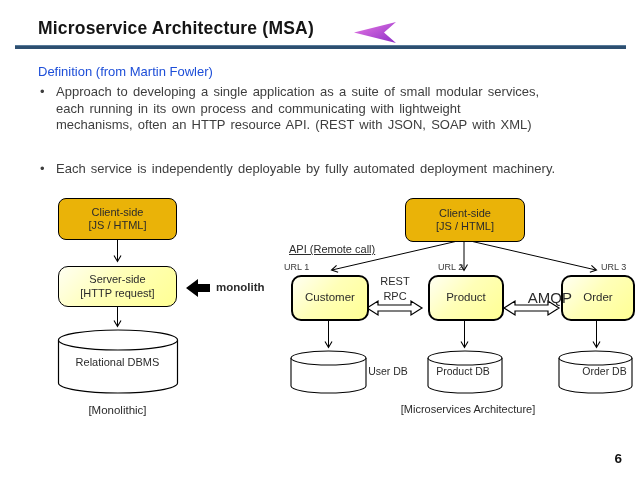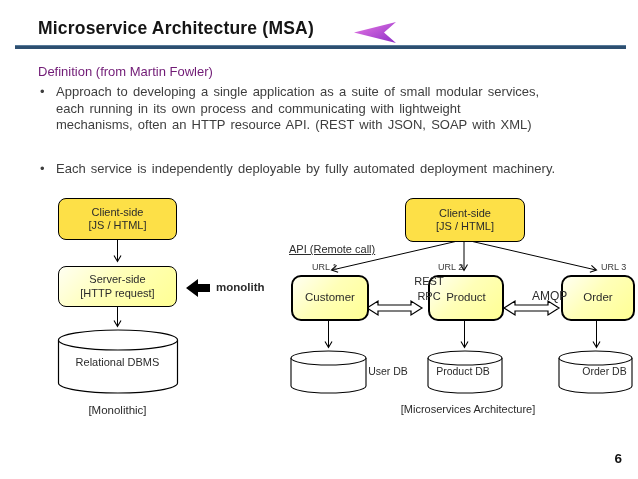--- a/index.html
+++ b/index.html
@@ -9,49 +9,49 @@
   }
   .abs{position:absolute;}
   
   .slide-title{
     left:38px;top:18px;font-size:17.5px;font-weight:bold;color:#151515;
     letter-spacing:0.2px;white-space:nowrap;
   }
   .title-arrow{left:354px;top:22px;width:42px;height:21px;}
   .title-rule{left:15px;top:45px;width:611px;height:3px;background:#2d4f70;border-top:1px solid #577a99;}
   
-  .def-heading{left:38px;top:64px;font-size:13px;color:#701a75;}
+  .def-heading{left:38px;top:64px;font-size:13px;color:#1d4ed8;}
   .bullet{left:40px;color:#3e3e3e;font-size:13px;line-height:16.5px;}
   .bullet .dot{position:absolute;left:0;top:0;}
   .bullet .btxt{display:block;margin-left:16px;white-space:pre-line;word-spacing:1.6px;width:560px;}
   .b1{top:84px;}
   .b2{top:161px;}
   
   .node{
-    border:1.3px solid #000;border-radius:8px;background:#fde047;
+    border:1.3px solid #000;border-radius:8px;background:#eab308;
     display:flex;align-items:center;justify-content:center;text-align:center;
     font-size:11px;line-height:13.5px;color:#2b2b2b;white-space:pre-line;
   }
-  .node.yellow{background:linear-gradient(135deg,#fffff2 0%,#ffffb8 45%,#ffff94 100%);}
+  .node.yellow{background:linear-gradient(135deg,#fffff2 0%,#ffffb8 45%,#ffff94 100%);border-radius:10px;}
   .node.thick{border-width:2.2px;border-radius:10px;font-size:11.5px;}
   .client-l{left:58px;top:198px;width:117px;height:40px;}
   .server-l{left:58px;top:266px;width:117px;height:39px;}
   .svc-customer{left:291px;top:275px;width:74px;height:42px;}
   .svc-product{left:428px;top:275px;width:72px;height:42px;}
   .svc-order{left:561px;top:275px;width:70px;height:42px;}
   .client-r{left:405px;top:198px;width:118px;height:42px;}
   
   .lbl{color:#2b2b2b;}
   .api-lbl{left:289px;top:243px;font-size:11px;text-decoration:underline;}
   .url-lbl{font-size:9px;color:#3a3a3a;}
-  .url1{left:312px;top:262px;text-align:right;}
+  .url1{left:284px;top:262px;text-align:right;}
   .url2{left:438px;top:262px;}
   .url3{left:601px;top:262px;}
   .rest-lbl{left:367px;top:274px;width:56px;text-align:center;font-size:11px;line-height:15px;white-space:pre-line;}
-  .amqp-lbl{left:532px;top:289px;width:52px;text-align:left;font-size:12px;}
+  .amqp-lbl{left:520px;top:289px;width:52px;text-align:right;font-size:15px;}
   .monolith-lbl{left:216px;top:281px;font-size:11.5px;font-weight:bold;}
   .cyl-lbl{text-align:center;font-size:11px;color:#2b2b2b;}
   .cyl-l-lbl{left:58px;top:356px;width:119px;}
   .cyl-user-lbl{left:291px;top:365px;width:98px;font-size:10.5px;padding-left:48px;}
   .cyl-prod-lbl{left:428px;top:365px;width:70px;font-size:10.5px;}
   .cyl-order-lbl{left:559px;top:365px;width:91px;font-size:10.5px;}
   .caption{font-size:11.5px;color:#2b2b2b;text-align:center;}
   .cap-mono{left:58px;top:404px;width:119px;}
   .cap-micro{left:392px;top:403px;width:152px;font-size:11px;}
   .page-num{right:16px;top:451px;font-size:13.5px;font-weight:bold;color:#111;}
@@ -138,21 +138,21 @@
 [JS / HTML]</div>
 <div class="abs lbl api-lbl">API (Remote call)</div>
 <div class="abs url-lbl url1">URL 1</div>
 <div class="abs url-lbl url2">URL 2</div>
 <div class="abs url-lbl url3">URL 3</div>
 
 <div class="abs node yellow thick svc-customer">Customer</div>
 <div class="abs node yellow thick svc-product">Product</div>
 <div class="abs node yellow thick svc-order">Order</div>
 
-<div class="abs lbl rest-lbl" style="white-space:pre-line;margin-left:34px;">REST
+<div class="abs lbl rest-lbl" style="white-space:pre-line;">REST
 RPC</div>
 <div class="abs lbl amqp-lbl">AMQP</div>
 
 <div class="abs cyl-lbl cyl-user-lbl">User DB</div>
 <div class="abs cyl-lbl cyl-prod-lbl">Product DB</div>
 <div class="abs cyl-lbl cyl-order-lbl">Order DB</div>
 
 <div class="abs caption cap-micro">[Microservices Architecture]</div>
 
 <div class="abs page-num">6</div>

